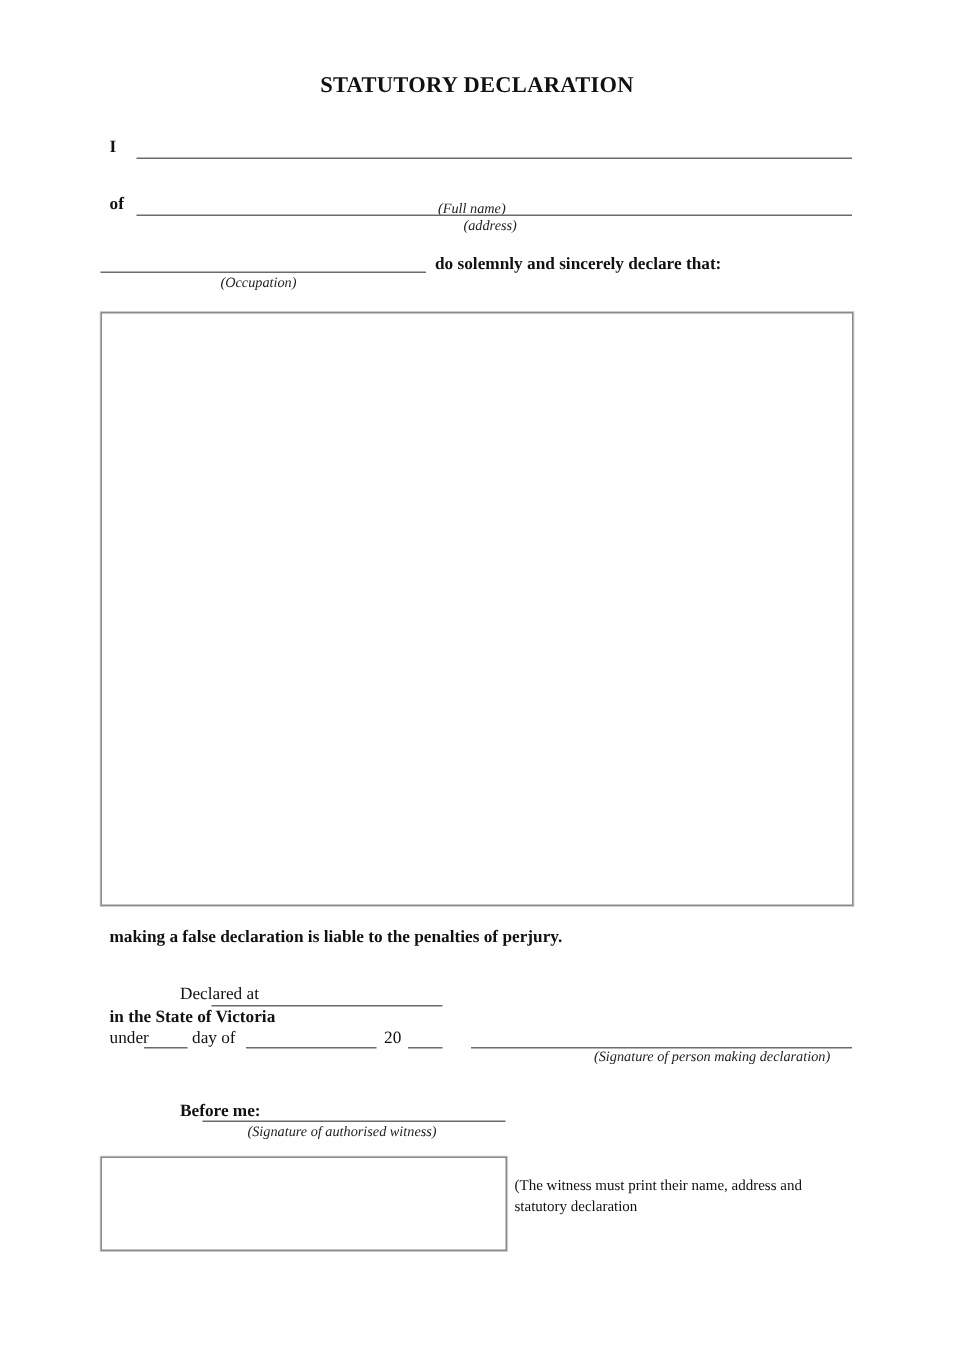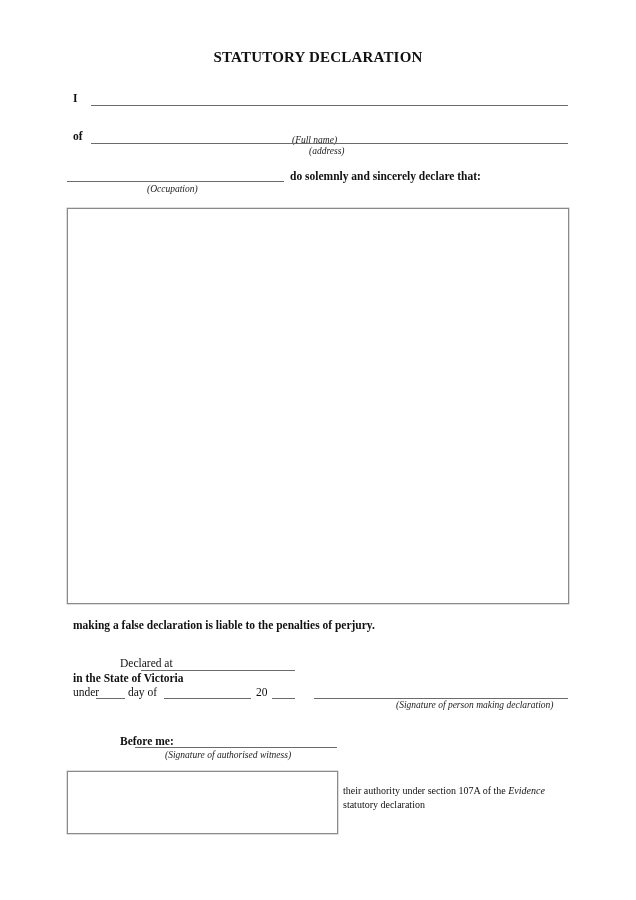--- a/index.html
+++ b/index.html
@@ -50,15 +50,15 @@
 <div class="line" style="left:314px; width:254px; top:698px;"></div>
 <div class="abs cap" style="left:352px; top:700px;margin-left:44px;">(Signature of person making declaration)</div>
 
 <div class="abs lbl bold" style="left:88px; top:735px;margin-left:32px;">Before me:</div>
 <div class="line" style="left:135px; width:202px; top:747px;"></div>
 <div class="abs cap" style="left:165px; top:750px;text-align:center;">(Signature of authorised witness)</div>
 
 <div class="box" style="left:67px; top:771px; width:269px; height:61px;"></div>
 
 <div class="abs note" style="left:343px; top:784px; width:230px;">
-  <div><span>their authority under section 107A of the </span><i>Evidence</i></div>
+  <div>(The witness must print their name, address and</div>
   <div>statutory declaration</div>
 </div>
 
 </body></html>

